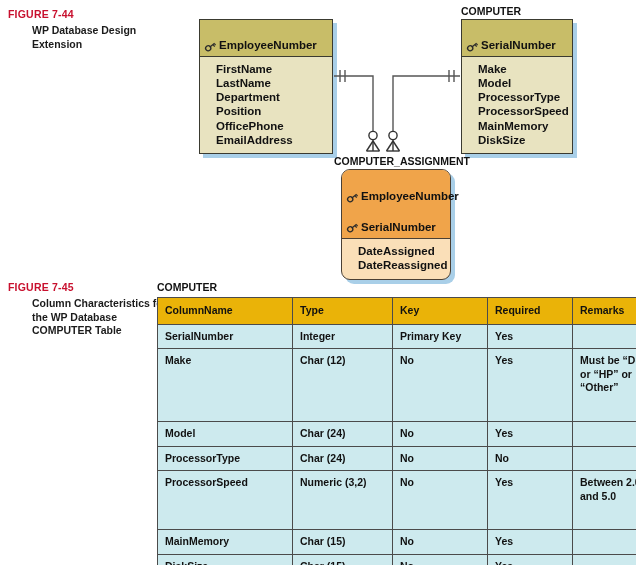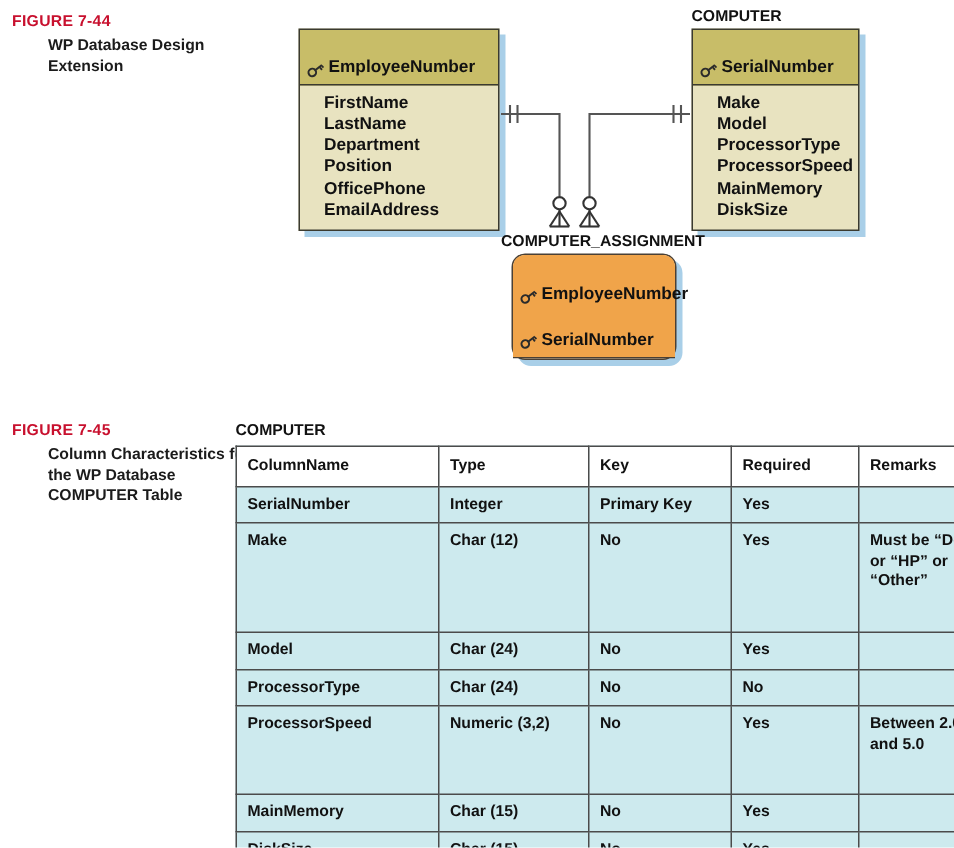--- a/index.html
+++ b/index.html
@@ -109,21 +109,21 @@
   table.chars th,table.chars td{
     border:1.1px solid #4b4b4b;
     text-align:left;
     vertical-align:top;
     padding:5px 7px 5px 7px;
     font-weight:bold;
     color:#111;
     line-height:13.5px;
   }
   table.chars thead th{
-    background:#ffffff;
+    background:#eab308;
     padding-top:6px;
     padding-bottom:6px;
   }
   .c0{width:120px;}
   .c1{width:85px;}
   .c2{width:80px;}
   .c3{width:70px;}
   .c4{width:107px;}
   .rm{white-space:pre-line;}
 </style>
@@ -210,20 +210,24 @@
             <circle cx="4.4" cy="8" r="3.1" fill="none" stroke="#2b2b2b" stroke-width="1.7"></circle>
             <rect x="7" y="7.2" width="7.4" height="1.7" fill="#2b2b2b"></rect>
             <rect x="11.2" y="8.6" width="1.5" height="2.6" fill="#2b2b2b"></rect>
             <rect x="13.3" y="8.6" width="1.4" height="1.9" fill="#2b2b2b"></rect>
           </g>
         </svg>
       </span>
       <span>SerialNumber</span>
     </div>
   </div>
+  <div class="ent-body">
+    <div class="attr">DateAssigned</div>
+    <div class="attr">DateReassigned</div>
+  </div>
 </div>
 
 <svg class="diagram-svg">
   <g stroke="#555555" stroke-width="1.4" fill="none">
 
     <path d="M334,76 L373,76 L373,131"></path>
 
     <path d="M340,70 L340,82"></path>
     <path d="M345,70 L345,82"></path>
 

